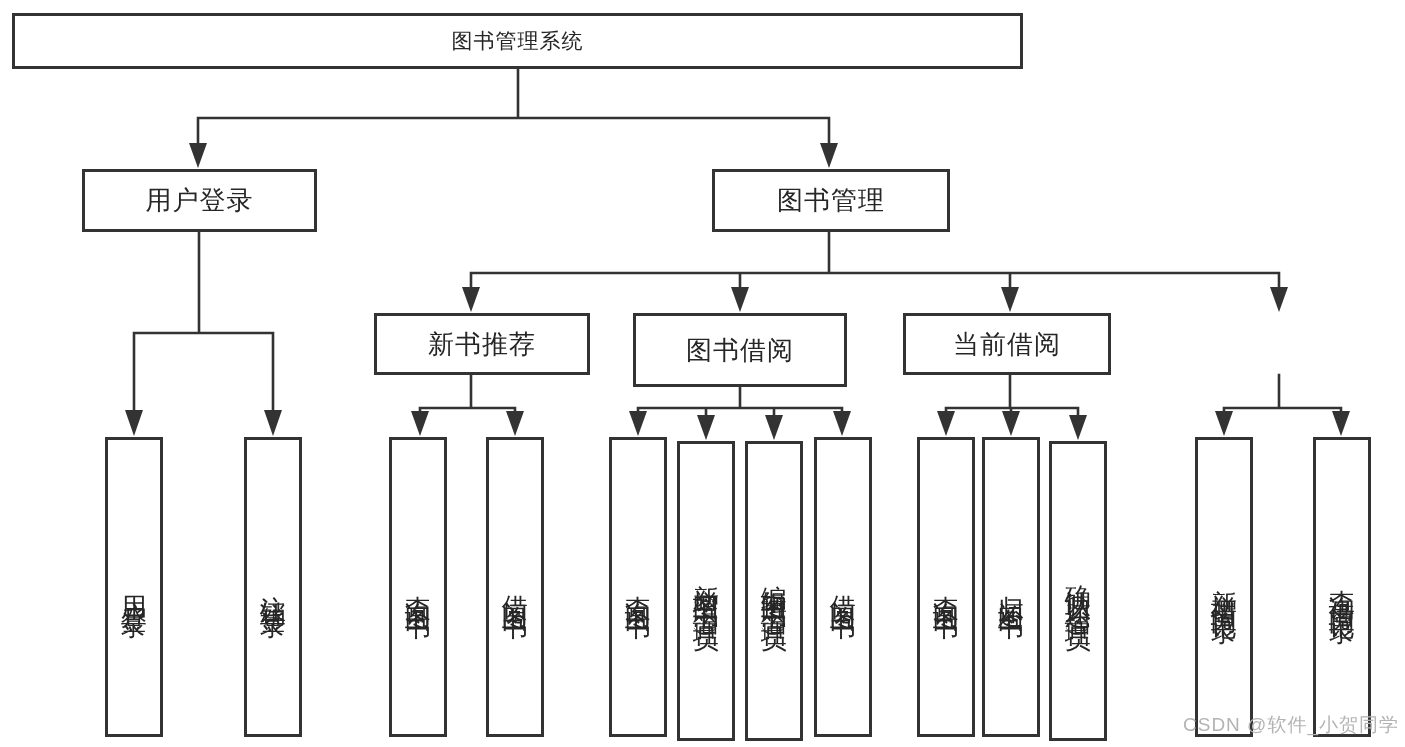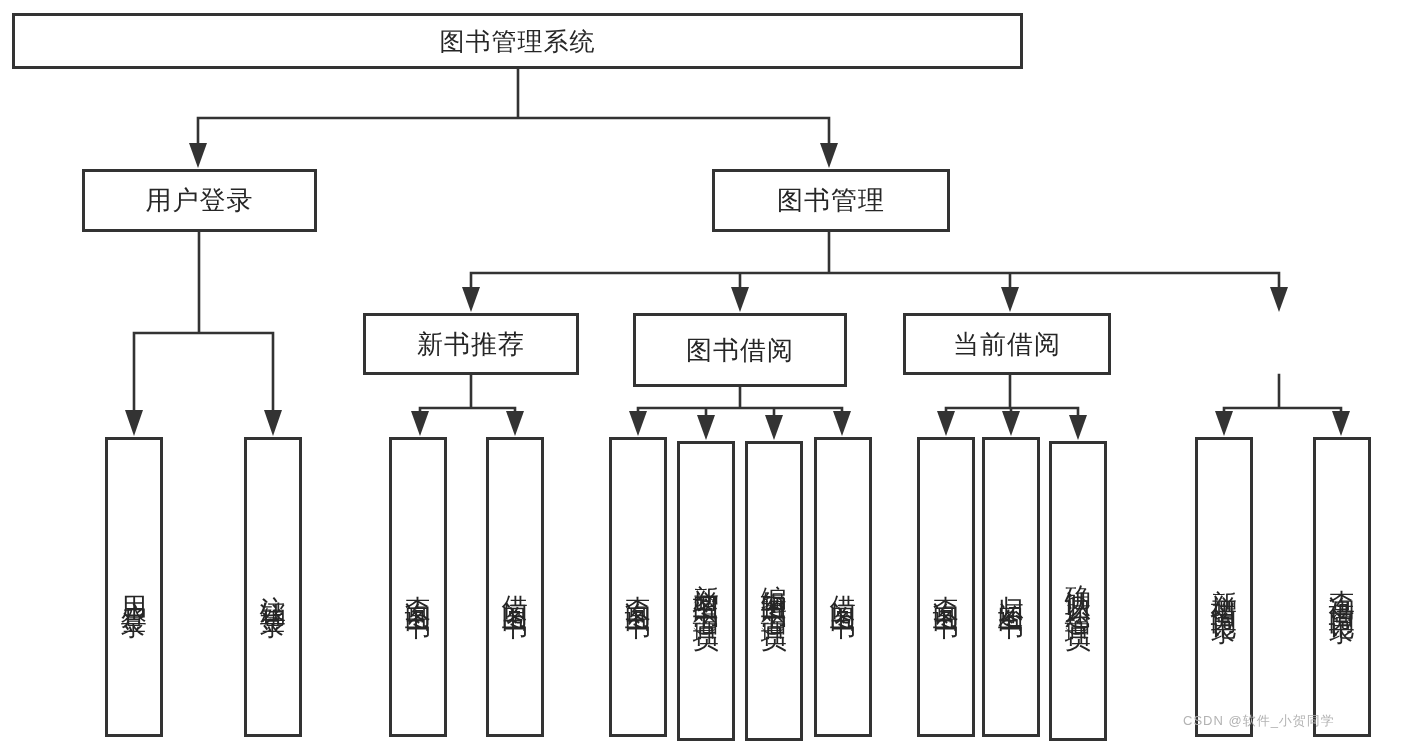--- a/index.html
+++ b/index.html
@@ -31,35 +31,35 @@
     justify-content: center;
     color: #262626;
     z-index: 2;
   }
   .node.h span {
     font-size: 26px;
     letter-spacing: 1px;
     white-space: nowrap;
   }
   .node.root span {
-    font-size: 25px;
+    font-size: 21px;
   }
   .node.v span {
     writing-mode: vertical-rl;
     text-orientation: mixed;
     font-size: 26px;
     line-height: 1.1;
     letter-spacing: 6px;
     white-space: nowrap;
   }
   #watermark {
     position: absolute;
     left: 1183px;
     top: 712px;
-    font-size: 13px;
+    font-size: 19px;
     color: #b3b3b3;
     white-space: nowrap;
     z-index: 3;
     letter-spacing: 1px;
   }
 </style>
 </head>
 <body>
 
 <div id="stage">
@@ -108,21 +108,21 @@
     <span>图书管理系统</span>
   </div>
 
   <div class="node h" style="left:82px;top:169px;width:235px;height:63px">
     <span>用户登录</span>
   </div>
   <div class="node h" style="left:712px;top:169px;width:238px;height:63px">
     <span>图书管理</span>
   </div>
 
-  <div class="node h" style="left:363px;top:313px;width:216px;height:62px">
+  <div class="node h" style="left:374px;top:313px;width:216px;height:62px">
     <span>新书推荐</span>
   </div>
   <div class="node h" style="left:633px;top:313px;width:214px;height:74px">
     <span>图书借阅</span>
   </div>
   <div class="node h" style="left:903px;top:313px;width:208px;height:62px">
     <span>当前借阅</span>
   </div>
 
   <div class="node v" style="left:105px;top:437px;width:58px;height:300px">

